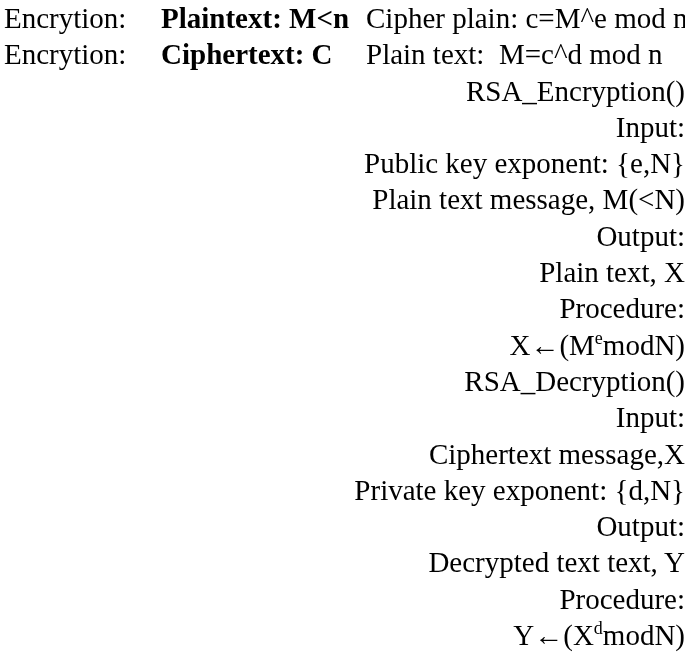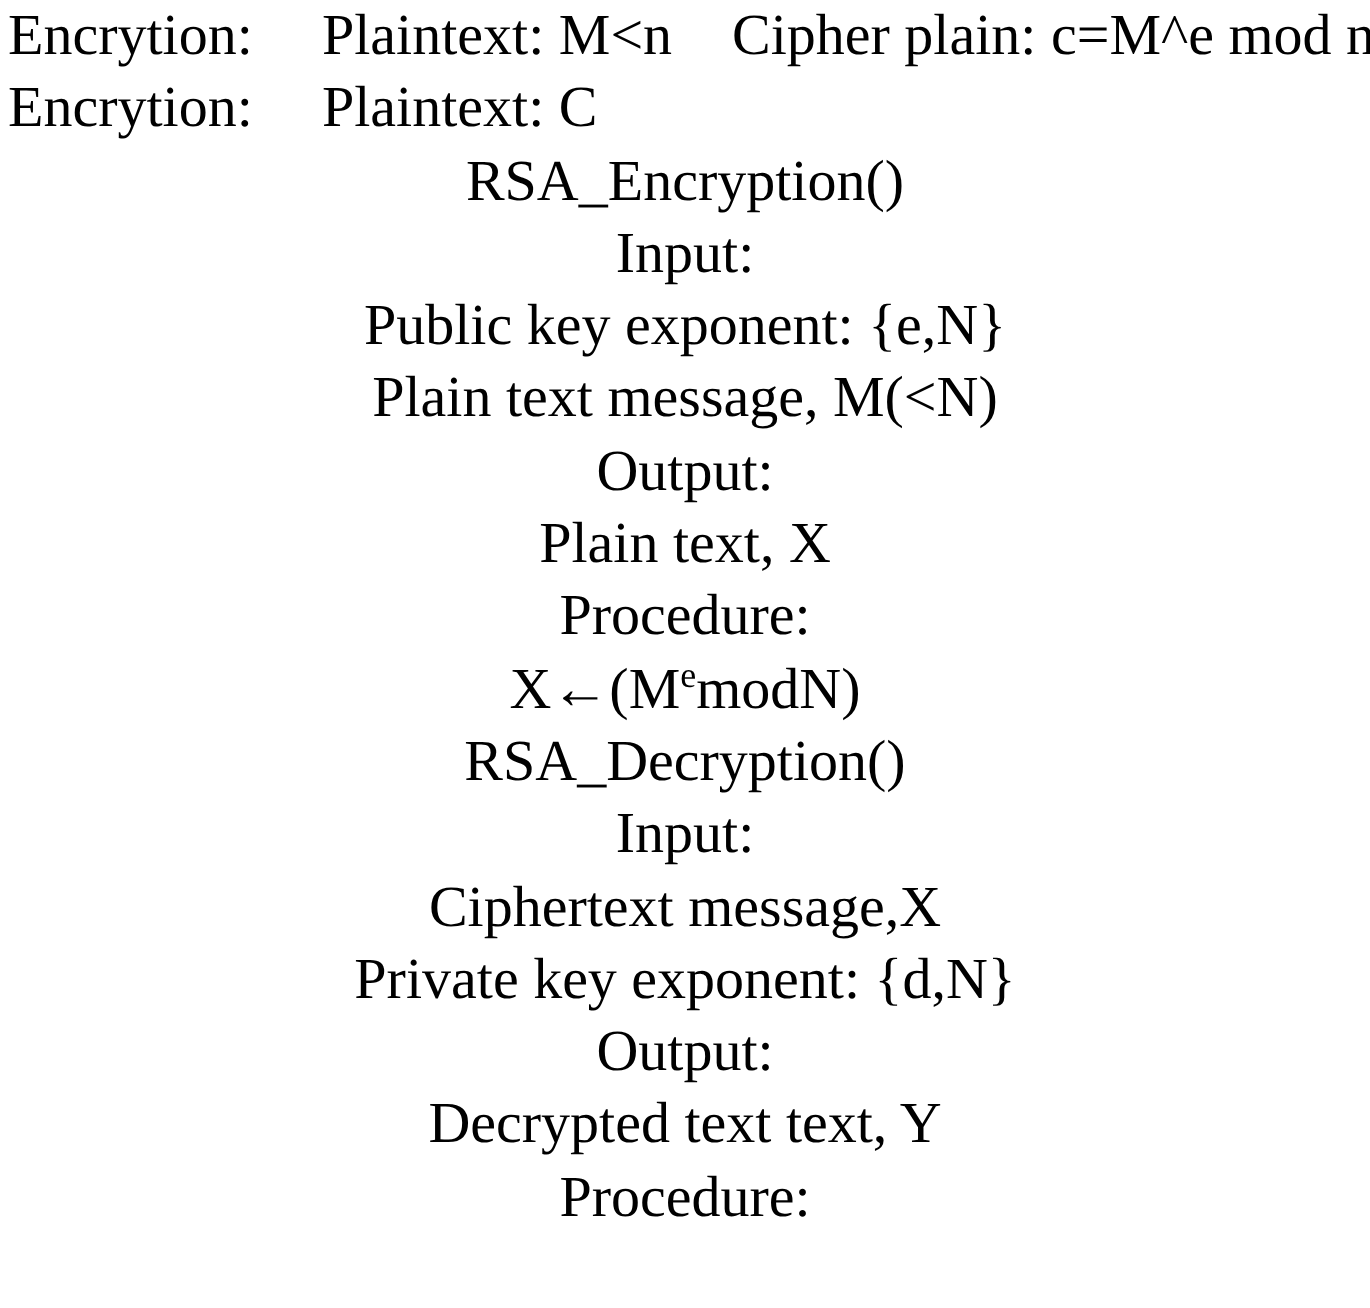--- a/index.html
+++ b/index.html
@@ -13,24 +13,24 @@
     font-size: 29px;
     line-height: 36.3px;
     overflow: hidden;
   }
   .summary-row {
     display: flex;
     white-space: pre;
     padding-left: 4px;
   }
   .summary-row .col1 { flex: 0 0 157px; }
-  .summary-row .col2 { flex: 0 0 205px; }
+  .summary-row .col2 { flex: 0 0 205px; font-weight: bold; }
   .summary-row .col3 { flex: 1 1 auto; }
   .line {
-    text-align: center;
+    text-align: right;
     white-space: pre;
     font-family: Liberation Serif, serif;
   }
   sup {
     font-size: 0.62em;
     line-height: 0;
     vertical-align: super;
   }
 </style>
 </head>
@@ -39,21 +39,22 @@
 <div class="page">
 
   <div>
     <div class="summary-row">
       <span class="col1">Encrytion:</span>
       <span class="col2">Plaintext: M&lt;n</span>
       <span class="col3">Cipher plain: c=M^e mod n</span>
     </div>
     <div class="summary-row">
       <span class="col1">Encrytion:</span>
-      <span class="col2">Plaintext: C</span>
+      <span class="col2">Ciphertext: C</span>
+      <span class="col3">Plain text:  M=c^d mod n</span>
     </div>
   </div>
 
   <div>
     <div class="line">RSA_Encryption()</div>
     <div class="line">Input:</div>
     <div class="line">Public key exponent: {e,N}</div>
     <div class="line">Plain text message, M(&lt;N)</div>
     <div class="line">Output:</div>
     <div class="line">Plain text, X</div>
@@ -62,15 +63,16 @@
   </div>
 
   <div>
     <div class="line">RSA_Decryption()</div>
     <div class="line">Input:</div>
     <div class="line">Ciphertext message,X</div>
     <div class="line">Private key exponent: {d,N}</div>
     <div class="line">Output:</div>
     <div class="line">Decrypted text text, Y</div>
     <div class="line">Procedure:</div>
+    <div class="line"><span>Y←(X</span><sup>d</sup><span>modN)</span></div>
   </div>
 
 </div>
 
 </body></html>

